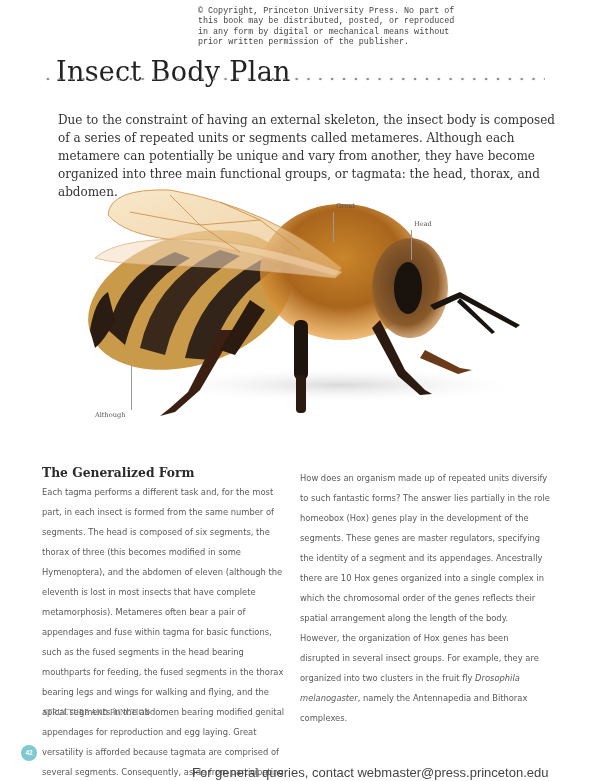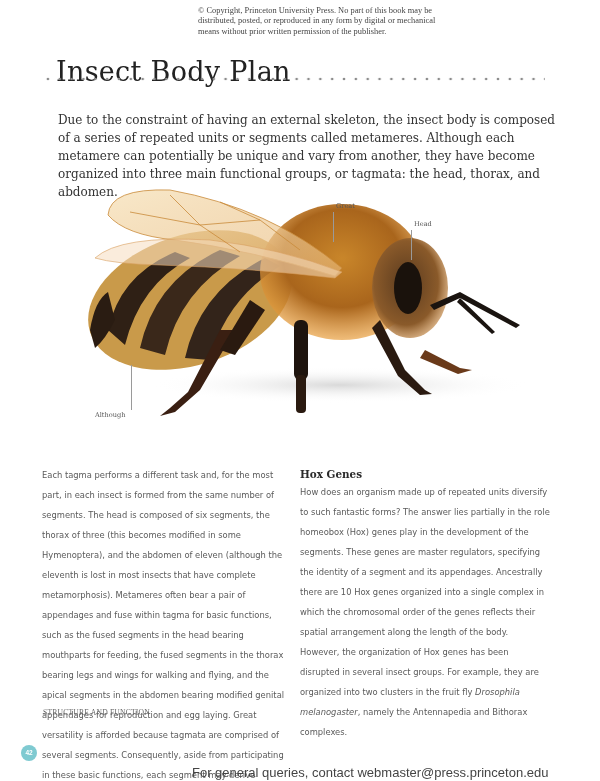--- a/index.html
+++ b/index.html
@@ -1,17 +1,17 @@
 <!DOCTYPE html>
 <html><head>
 <meta charset="utf-8">
 <style>
   html, body { margin:0; padding:0; background:#ffffff; }
   body { width:600px; height:781px; position:relative; overflow:hidden; font-family:"Liberation Sans", sans-serif; color:#222; }
-  .copyright { position:absolute; left:198px; top:6px; width:260px; font-size:8.4px; line-height:10.3px; color:#444; font-family:Liberation Serif, serif; }
+  .copyright { position:absolute; left:198px; top:6px; width:260px; font-size:8.4px; line-height:10.3px; color:#444; font-family:Liberation Mono, monospace; }
   .title { position:absolute; left:40px; top:40px; font-family:"DejaVu Serif", serif; font-size:27px; font-weight:300; color:#222; letter-spacing:0.3px; margin:16px; }
   .dots { position:absolute; left:42px; top:77px; width:503px; height:4px;
     background-image: radial-gradient(circle, #8c8c8c 1.4px, transparent 1.6px);
     background-size: 11.85px 4px; background-repeat: repeat-x; }
   .intro { position:absolute; left:42px; top:95px; width:510px; font-family:"DejaVu Serif", serif; font-size:12px; line-height:18px; color:#333; margin:16px; }
   .figure { position:absolute; left:80px; top:180px; width:470px; height:250px; }
   .label { position:absolute; font-family:"DejaVu Serif", serif; font-size:6.6px; color:#555; }
   .leader { position:absolute; width:1px; background:#9a9a9a; }
   .col { position:absolute; top:465px; width:250px; }
   .col h2 { margin:0; font-family:"DejaVu Serif", serif; font-weight:bold; color:#2a2a2a; }
@@ -94,23 +94,23 @@
   <span class="label" style="left:256px; top:22px;">Great</span>
 
   <div class="leader" style="left:331px; top:50px; height:30px;"></div>
   <span class="label" style="left:334px; top:40px;">Head</span>
 
   <div class="leader" style="left:51px; top:185px; height:45px;"></div>
   <span class="label" style="left:15px; top:231px;">Although</span>
 </div>
 
 <div class="col left">
+  <h2>The Generalized Form</h2>
   <p>Each tagma performs a different task and, for the most part, in each insect is formed from the same number of segments. The head is composed of six segments, the thorax of three (this becomes modified in some Hymenoptera), and the abdomen of eleven (although the eleventh is lost in most insects that have complete metamorphosis). Metameres often bear a pair of appendages and fuse within tagma for basic functions, such as the fused segments in the head bearing mouthparts for feeding, the fused segments in the thorax bearing legs and wings for walking and flying, and the apical segments in the abdomen bearing modified genital appendages for reproduction and egg laying. Great versatility is afforded because tagmata are comprised of several segments. Consequently, aside from participating in these basic functions, each segment may derive additional features, yielding astounding variation in both structure and function.</p>
 </div>
 
 <div class="col right">
-  <h2>Hox Genes</h2>
   <p><span>How does an organism made up of repeated units diversify to such fantastic forms? The answer lies partially in the role homeobox (Hox) genes play in the development of the segments. These genes are master regulators, specifying the identity of a segment and its appendages. Ancestrally there are 10 Hox genes organized into a single complex in which the chromosomal order of the genes reflects their spatial arrangement along the length of the body. However, the organization of Hox genes has been disrupted in several insect groups. For example, they are organized into two clusters in the fruit fly </span><em>Drosophila melanogaster</em><span>, namely the Antennapedia and Bithorax complexes.</span></p>
 </div>
 
 <div class="footer-badge">42</div>
 <div class="footer-section">STRUCTURE AND FUNCTION</div>
 <div class="queries">For general queries, contact webmaster@press.princeton.edu</div>
 
 </body></html>

